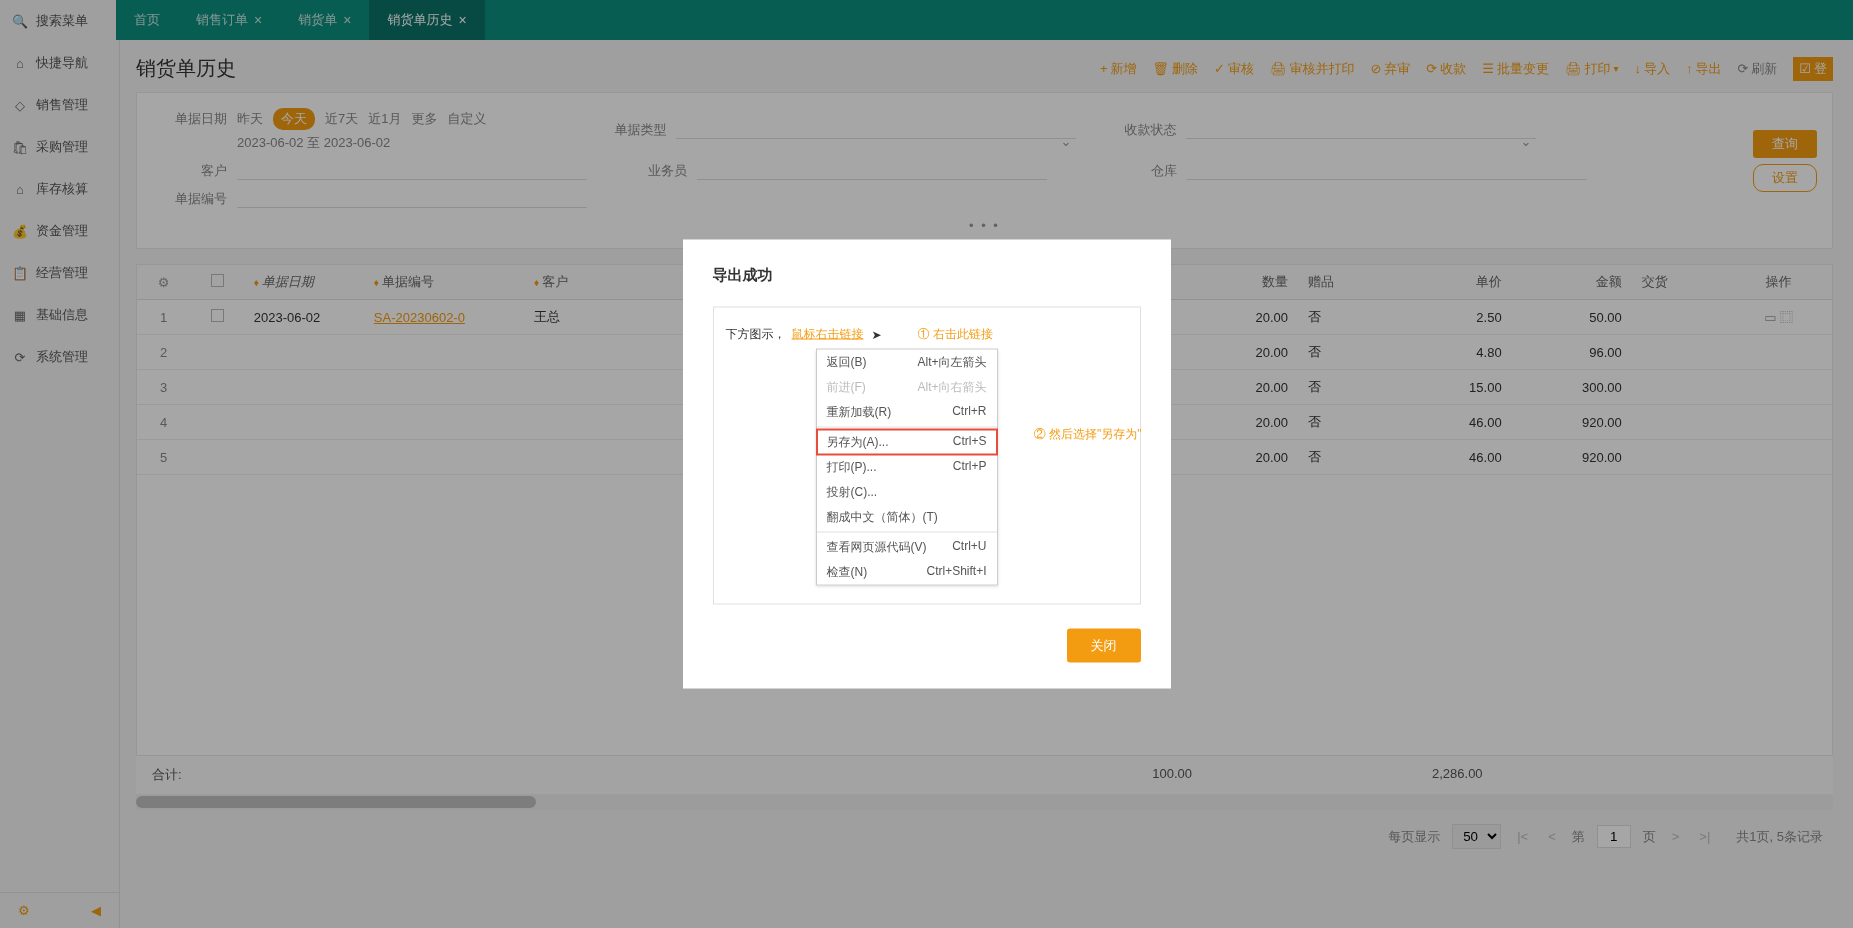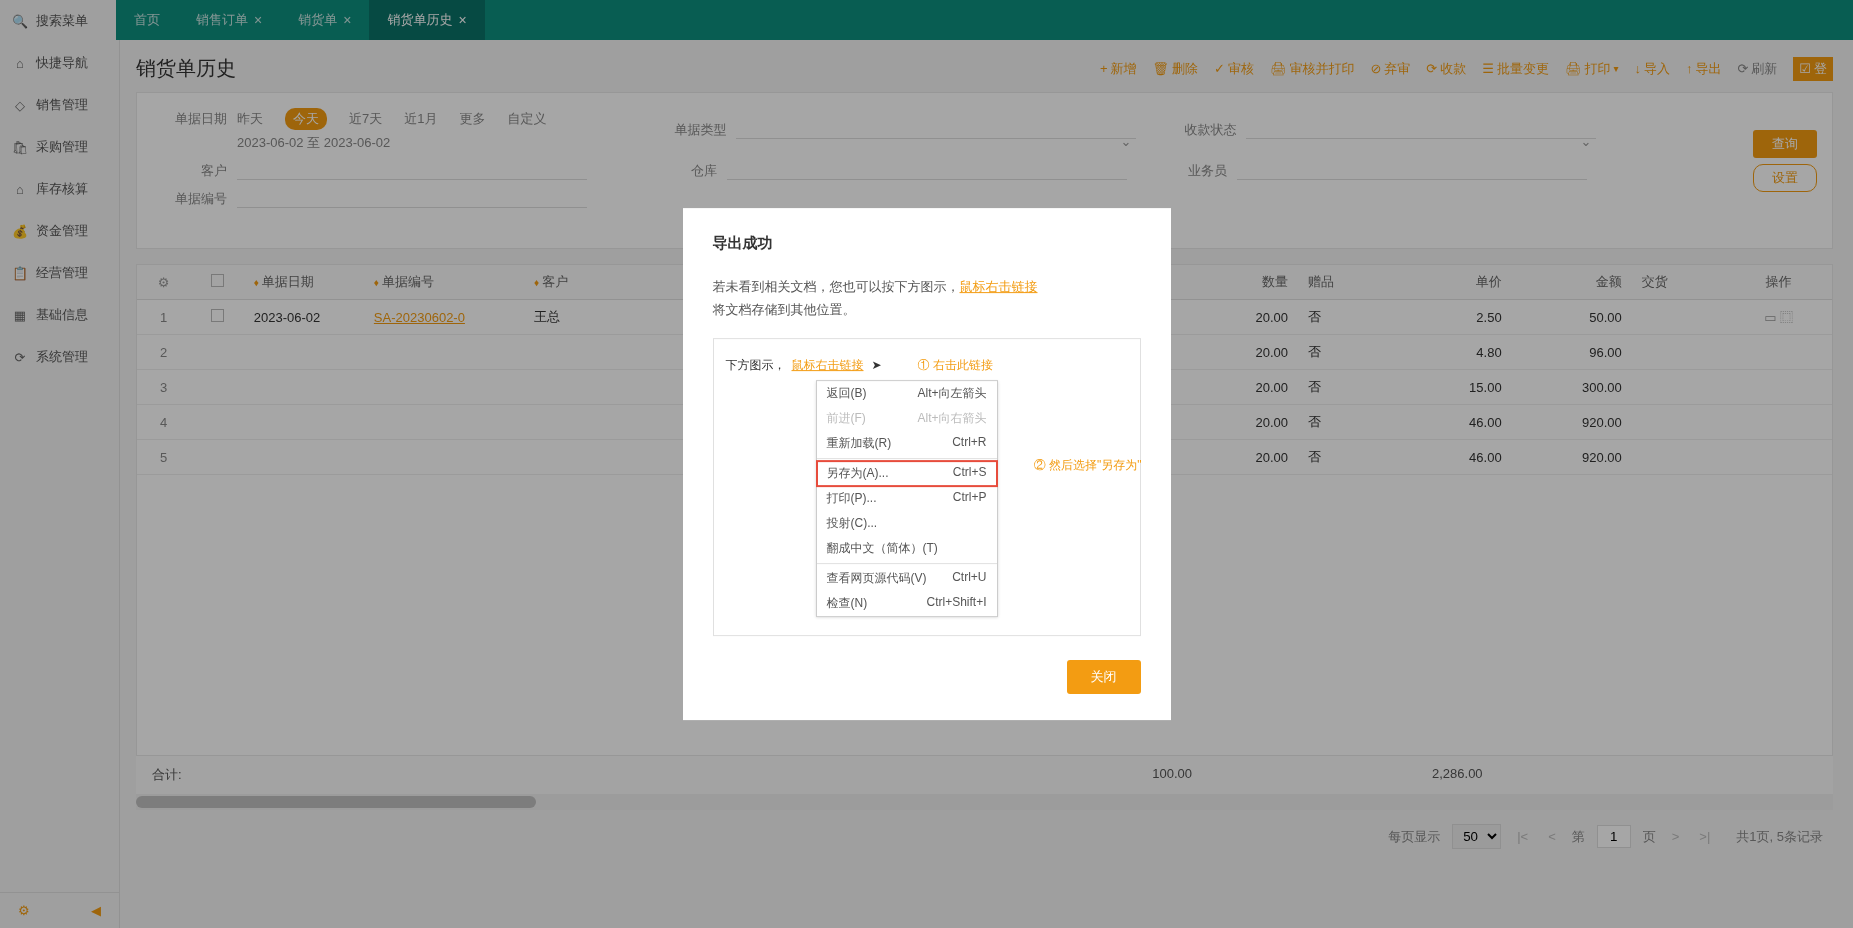--- a/index.html
+++ b/index.html
@@ -21,21 +21,21 @@
     .page-title { font-size: 20px; color: #333; font-weight: 400; }
     .toolbar { display: flex; gap: 16px; align-items: center; }
     .tb-btn { color: #f39c12; font-size: 13px; cursor: pointer; display: flex; align-items: center; gap: 3px; }
     .tb-btn.gray { color: #888; }
     .tb-icon { font-size: 13px; }
     
     .filters-card { background: #fff; margin: 0 20px; padding: 15px 20px; border: 1px solid #e8e8e8; position: relative; }
     .filter-row { display: flex; align-items: center; margin-bottom: 10px; gap: 30px; }
     .filter-group { display: flex; align-items: flex-end; }
     .filter-label { color: #888; width: 70px; text-align: right; margin-right: 10px; }
-    .date-selectors { display: flex; gap: 22px; align-items: center; }
+    .date-selectors { display: flex; gap: 10px; align-items: center; }
     .date-sel { color: #888; cursor: pointer; font-size: 13px; }
     .date-sel.active { background: #f39c12; color: #fff; padding: 2px 8px; border-radius: 10px; }
     .date-range { color: #888; font-size: 13px; margin-top: 4px; margin-left: 80px; }
     .filter-select { width: 400px; border: none; border-bottom: 1px solid #ddd; padding: 4px 0; position: relative; color: #888; }
     .filter-select.short { width: 350px; }
     .chev { position: absolute; right: 5px; color: #999; }
     .more-dots { text-align: center; color: #999; cursor: pointer; margin-top: 5px; letter-spacing: 2px; }
     .filter-actions { position: absolute; right: 15px; top: 12px; display: flex; flex-direction: column; gap: 6px; margin-top: 25px; }
     .btn-search { background: #f39c12; color: #fff; border: none; padding: 5px 18px; border-radius: 3px; cursor: pointer; font-size: 13px; }
     .btn-settings { background: #fff; color: #f39c12; border: 1px solid #f39c12; padding: 4px 18px; border-radius: 10px; cursor: pointer; font-size: 13px; }
@@ -232,27 +232,27 @@
         <div class="filter-select short">
             <span class="chev">⌄</span>
           </div>
       </div>
     </div>
     <div class="filter-row">
       <div class="filter-group">
         <span class="filter-label">客户</span>
         <div class="filter-select short" style="width:350px;"></div>
       </div>
+      <div class="filter-group">
+        <span class="filter-label">业务员</span>
+        <div class="filter-select short"></div>
+      </div>
       <div class="filter-group" style="margin-left:30px;">
         <span class="filter-label">仓库</span>
         <div class="filter-select"></div>
-      </div>
-      <div class="filter-group">
-        <span class="filter-label">业务员</span>
-        <div class="filter-select short"></div>
       </div>
     </div>
     <div class="filter-row">
       <div class="filter-group">
         <span class="filter-label">单据编号</span>
         <div class="filter-select short" style="width:350px;"></div>
       </div>
     </div>
     <div class="more-dots">• • •</div>
     <div class="filter-actions">
@@ -260,21 +260,21 @@
       <button class="btn-settings">设置</button>
     </div>
   </div>
 
   <div class="table-wrap">
     <table>
       <thead>
           <tr id="thead-row">
             <th class="gear-cell" style="width:40px;">⚙</th>
    <th class="chk-cell" style="width:40px;"><span class="chk"></span></th>
-   <th style="width:90px;"><span class="th-sort">♦</span>单据日期</th>
+   <th style="width:90px;font-style:italic;"><span class="th-sort">♦</span>单据日期</th>
    <th style="width:120px;"><span class="th-sort">♦</span>单据编号</th>
    <th style="width:440px;"><span class="th-sort">♦</span>客户</th>
    <th style="width:60px;">单位</th>
    <th style="width:80px;text-align:right;">数量</th>
    <th style="width:60px;">赠品</th>
    <th style="width:100px;text-align:right;">单价</th>
    <th style="width:90px;text-align:right;">金额</th>
    <th style="width:70px;">交货</th>
    <th style="width:80px;text-align:center;">操作</th>
           </tr>
@@ -375,24 +375,20 @@
     <span class="pg-btn">&gt;</span>
     <span class="pg-btn">&gt;|</span>
     <span style="margin-left:10px;">共1页, 5条记录</span>
   </div>
 
 </div>
 
 <div class="overlay"></div>
 <div class="modal">
   <div class="modal-title">导出成功</div>
-  <div class="modal-text">
-    <span>若未看到相关文档，您也可以按下方图示，</span><span class="link-orange">鼠标右击链接</span><br>
-    <span>将文档存储到其他位置。</span>
-  </div>
   <div class="modal-img">
     <div class="mi-top">
       <span>下方图示，</span>
       <span class="link-orange">鼠标右击链接</span>
       <span style="margin-left:2px;">➤</span>
       <span class="mi-callout1" style="margin-left:30px;">① 右击此链接</span>
     </div>
     <div class="context-menu" id="context-menu">
         <div class="cm-item  ">
     <span>返回(B)</span>

